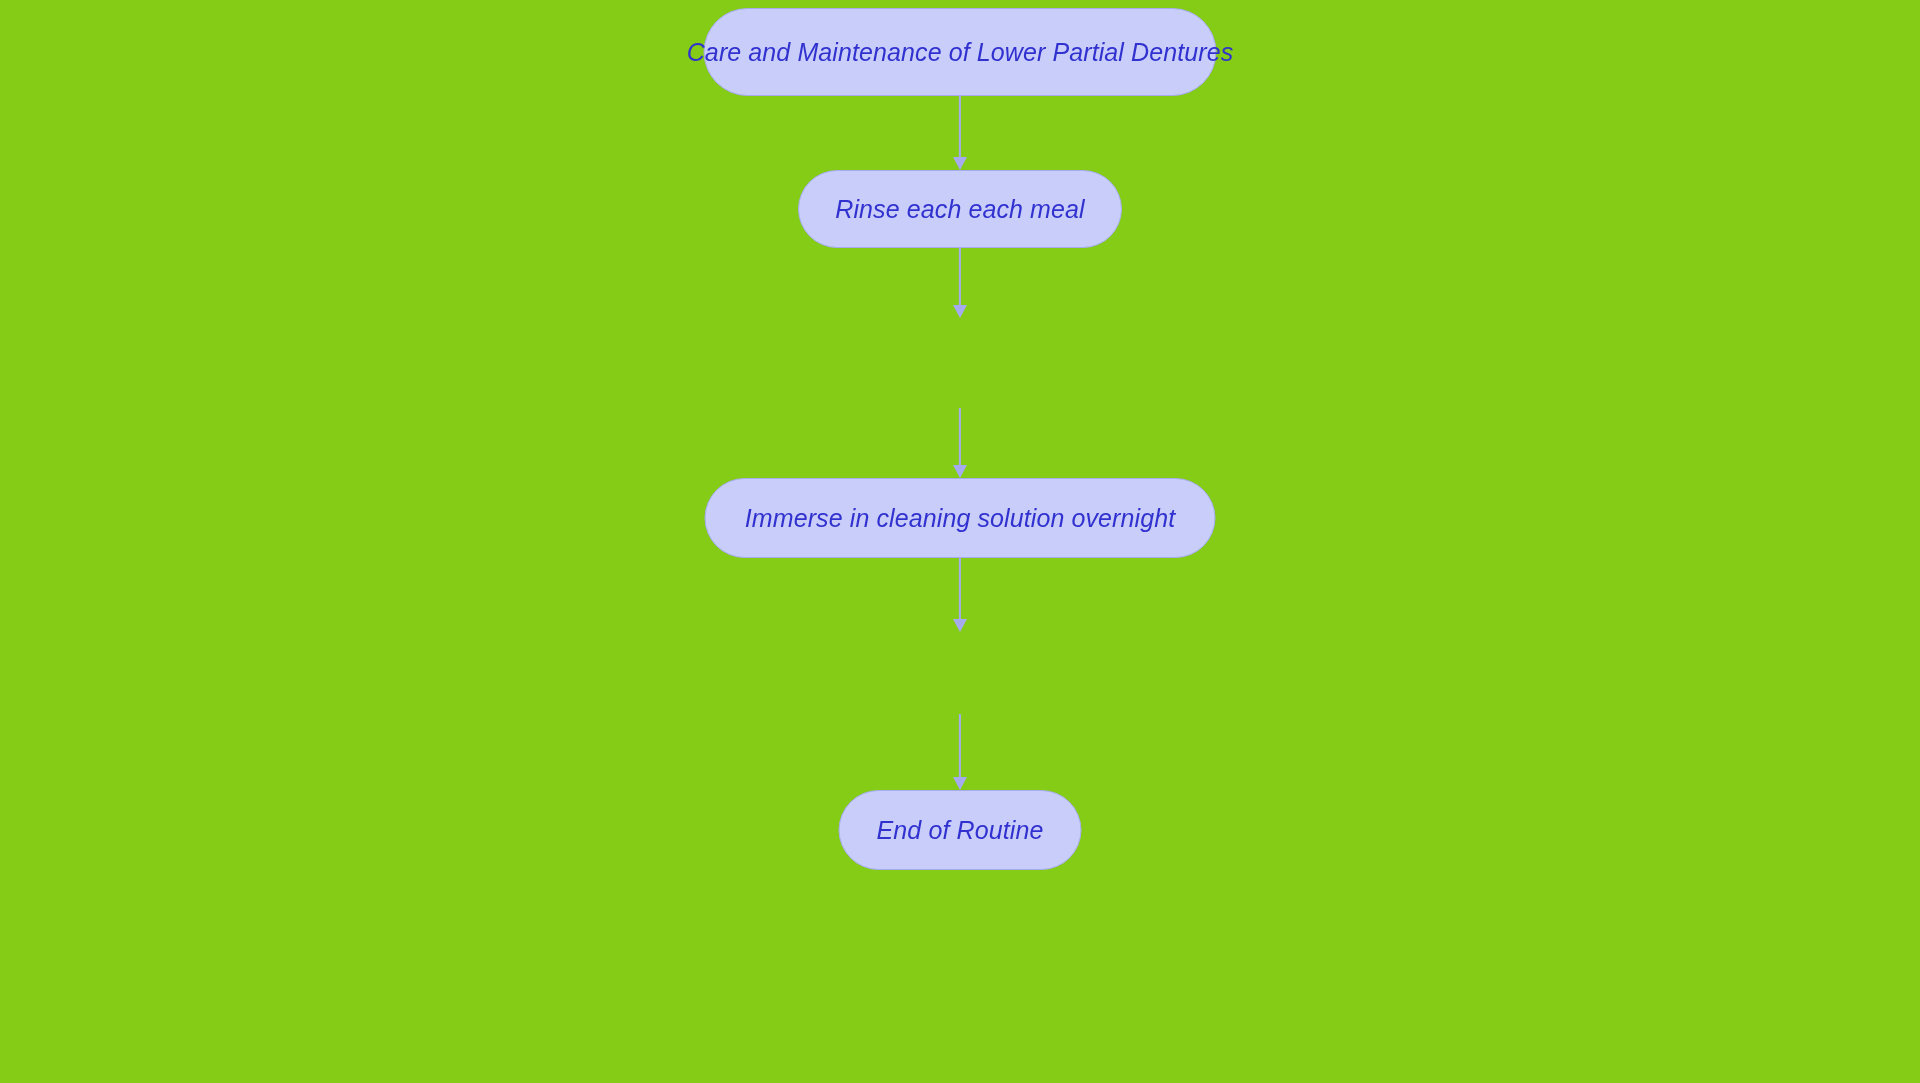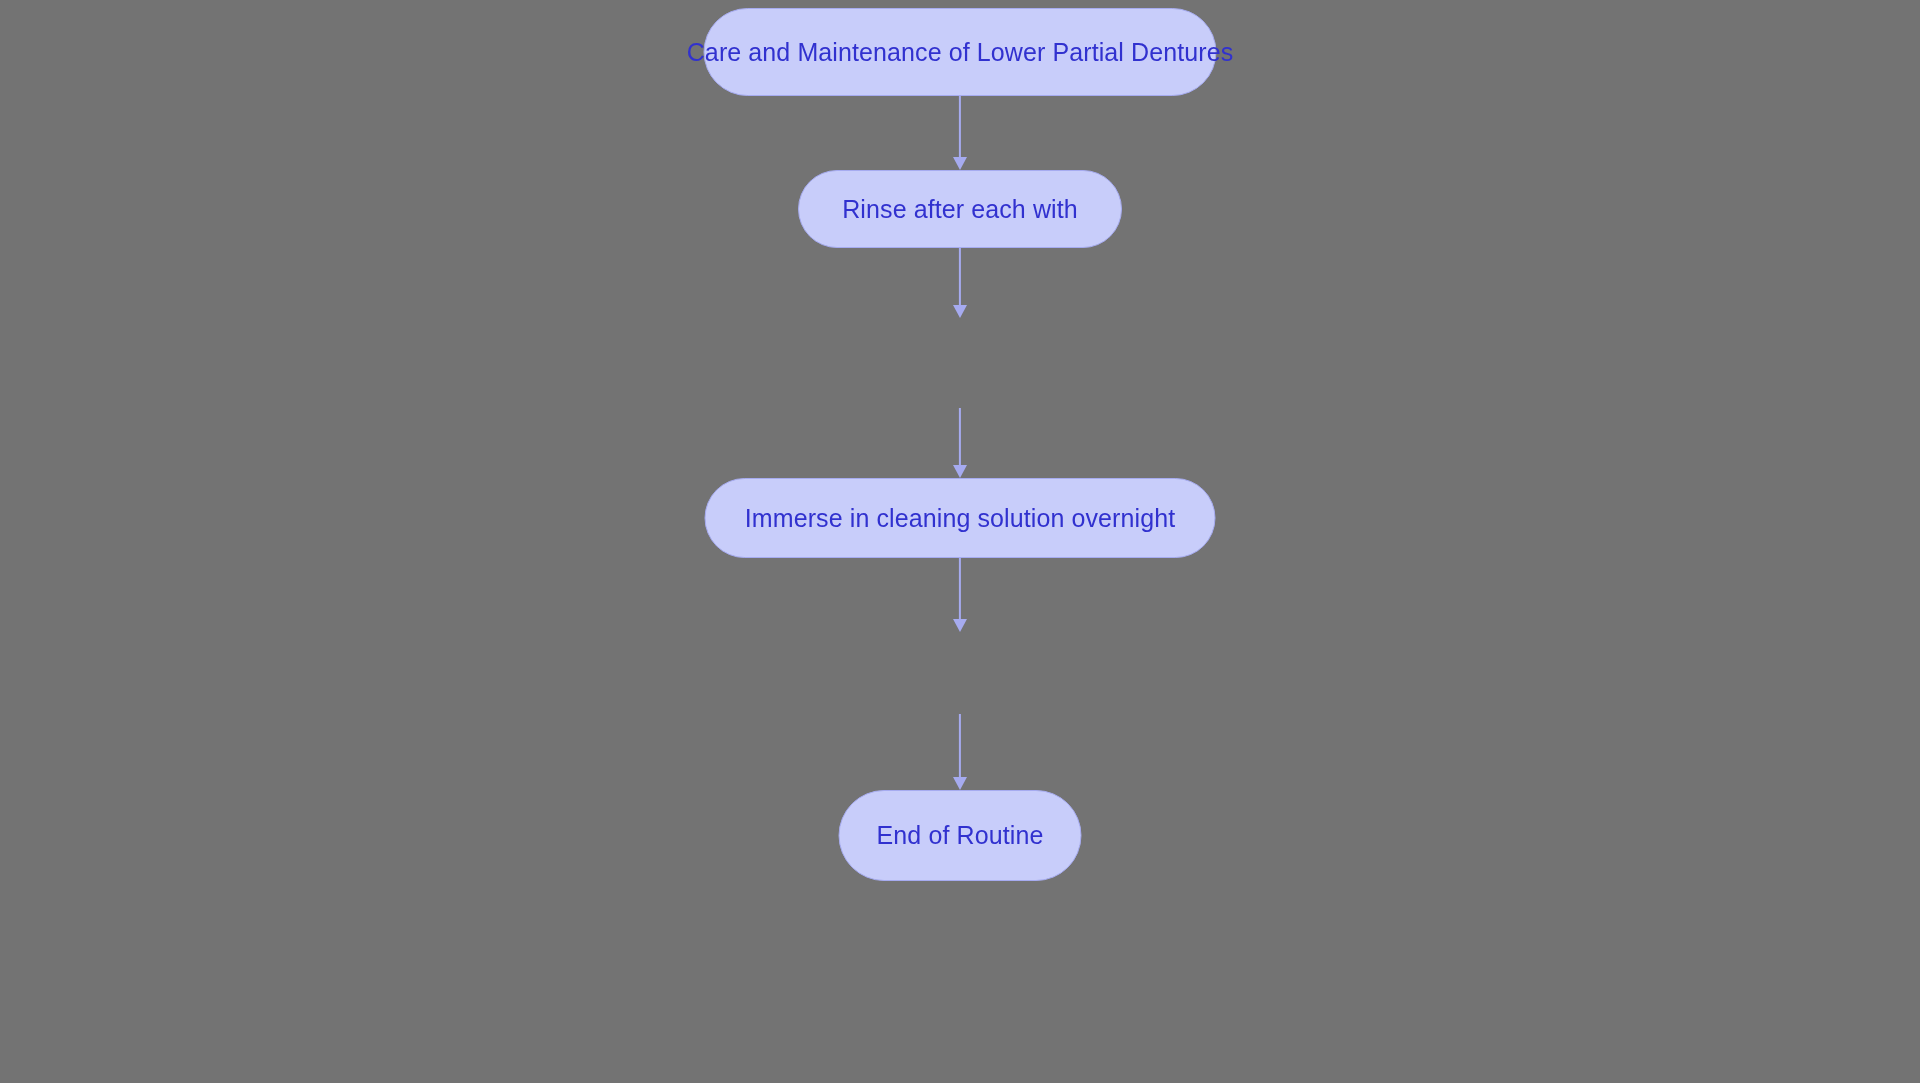--- a/index.html
+++ b/index.html
@@ -79,21 +79,21 @@
     width: 0;
     height: 0;
     border-left: 7.5px solid transparent;
     border-right: 7.5px solid transparent;
     border-top: 13px solid #a6abf0;
   }
 </style>
 </head>
 <body>
 
-<div id="flowchart-canvas" style="background: #737373;">
+<div id="flowchart-canvas" style="background: #84cc16; font-style: italic;">
   <div id="flow-column">
 
     <div class="flow-edge" style="top: 96px; height: 74px;">
       <div class="edge-line" style="height: 61px; background: rgb(166, 171, 240);"></div>
       <div class="edge-arrow" style="border-top-color: rgb(166, 171, 240);"></div>
     </div>
 
     <div class="flow-edge" style="top: 248px; height: 70px;">
       <div class="edge-line" style="height: 57px; background: rgb(166, 171, 240);"></div>
       <div class="edge-arrow" style="border-top-color: rgb(166, 171, 240);"></div>
@@ -112,27 +112,27 @@
     <div class="flow-edge" style="top: 714px; height: 76px;">
       <div class="edge-line" style="height: 63px; background: rgb(166, 171, 240);"></div>
       <div class="edge-arrow" style="border-top-color: rgb(166, 171, 240);"></div>
     </div>
 
     <div class="flow-node" style="top: 8px; width: 513px; height: 88px; background: rgb(200, 205, 250); border-color: rgb(166, 171, 240); color: rgb(49, 49, 207);">
       <span class="node-label">Care and Maintenance of Lower Partial Dentures</span>
     </div>
 
     <div class="flow-node" style="top: 170px; width: 324px; height: 78px; background: rgb(200, 205, 250); border-color: rgb(166, 171, 240); color: rgb(49, 49, 207);">
-      <span class="node-label">Rinse after each with</span>
+      <span class="node-label">Rinse each each meal</span>
     </div>
 
 
     <div class="flow-node" style="top: 478px; width: 511px; height: 80px; background: rgb(200, 205, 250); border-color: rgb(166, 171, 240); color: rgb(49, 49, 207);">
       <span class="node-label">Immerse in cleaning solution overnight</span>
     </div>
 
 
-    <div class="flow-node" style="top: 790px; width: 243px; height: 91px; background: rgb(200, 205, 250); border-color: rgb(166, 171, 240); color: rgb(49, 49, 207);">
+    <div class="flow-node" style="top: 790px; width: 243px; height: 80px; background: rgb(200, 205, 250); border-color: rgb(166, 171, 240); color: rgb(49, 49, 207);">
       <span class="node-label">End of Routine</span>
     </div>
 
   </div>
 </div>
 
 </body></html>

